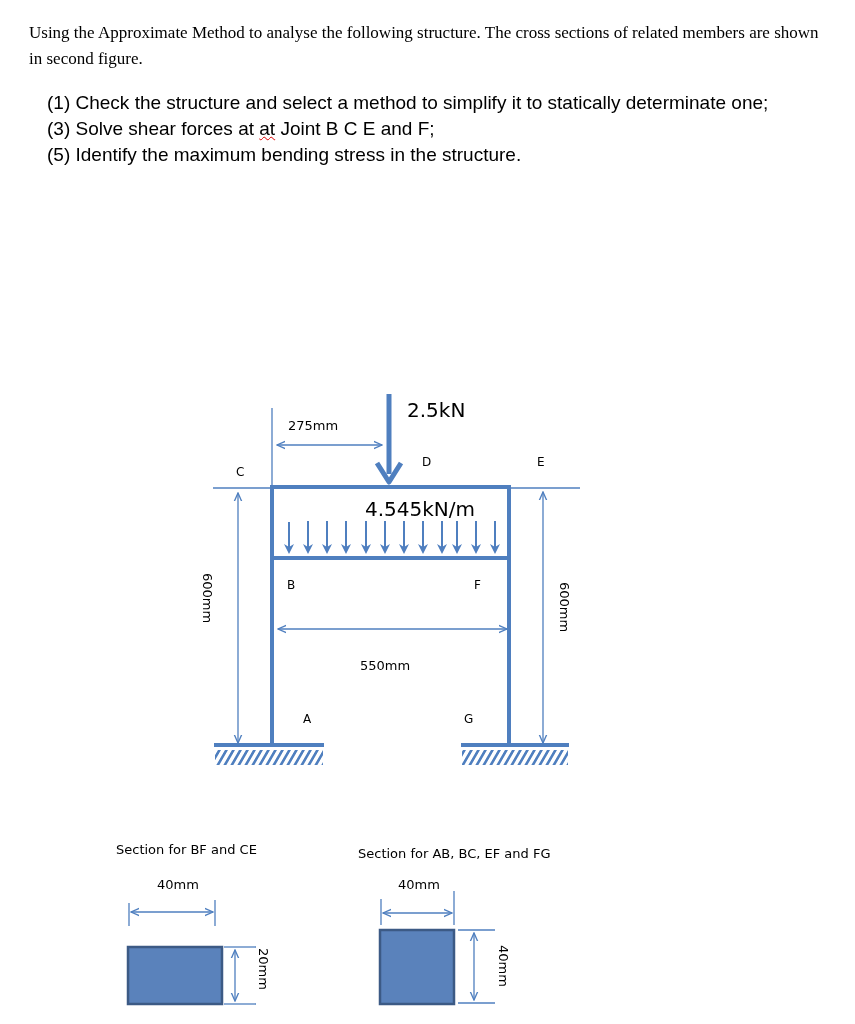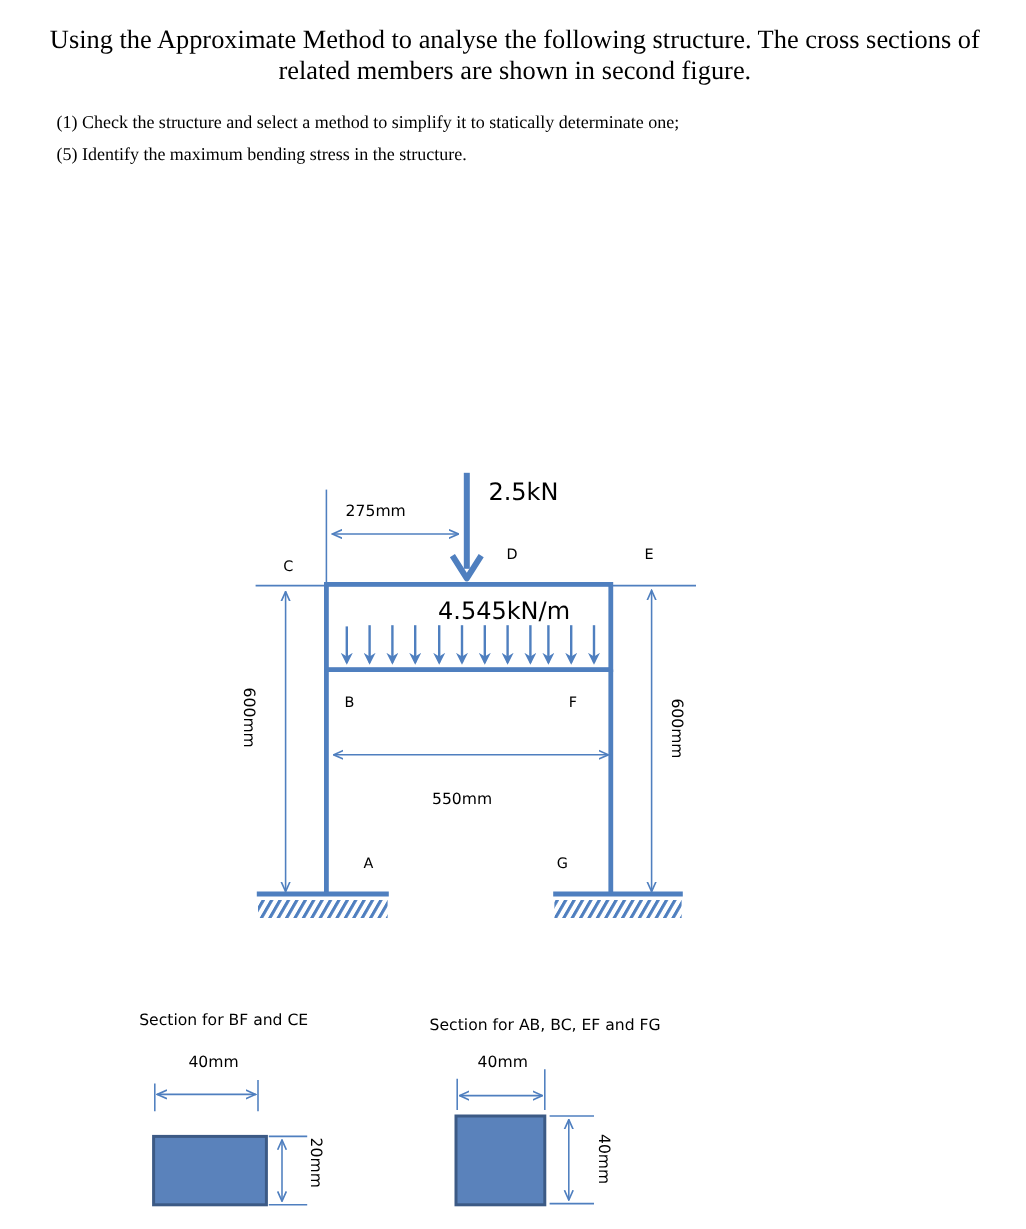--- a/index.html
+++ b/index.html
@@ -1,32 +1,33 @@
 <!DOCTYPE html>
 <html><head>
 <meta charset="utf-8">
 <style>
   html, body { margin:0; padding:0; background:#ffffff; }
   body { width:855px; height:1024px; position:relative; overflow:hidden; }
   .intro { position:absolute; left:29px; top:20px; width:800px;
-    font-family:"Liberation Serif", serif; font-size:22px; line-height:26px; color:#000;text-align:center; }
+    font-family:"Liberation Serif", serif; font-size:17px; line-height:26px; color:#000; }
   .list { position:absolute; left:47px; top:90px; width:790px;
-    font-family:Liberation Serif, serif; font-size:15px; line-height:26px; color:#000; margin:0; padding:0; list-style:none; }
+    font-family:Liberation Sans, sans-serif; font-size:19px; line-height:26px; color:#000; margin:0; padding:0; list-style:none; }
   .list li { padding-left:43px; text-indent:-43px; }
   .squig { text-decoration: underline wavy #d00; text-decoration-thickness:1px; }
   svg { position:absolute; left:0; top:0; }
   .lbl { font-family:"DejaVu Sans", sans-serif; fill:#000; }
 </style>
 </head>
 <body>
 
 <div class="intro">Using the Approximate Method to analyse the following structure. The cross sections of related members are shown in second figure.</div>
 
 <ol class="list">
   <li><span>(1)</span> <span>Check the structure and select a method to simplify it to statically determinate one;</span></li>
+  <li><span>(3)</span> <span>Solve shear forces at </span><span class="squig">at</span><span> Joint B C E and F;</span></li>
   <li><span>(5)</span> <span>Identify the maximum bending stress in the structure.</span></li>
 </ol>
 
 <svg width="855" height="1024" viewBox="0 0 855 1024">
   <defs>
     <marker id="ah" viewBox="0 0 10 10" refX="9" refY="5" markerWidth="7" markerHeight="7" orient="auto-start-reverse">
       <path d="M0,1 L9,5 L0,9" fill="none" stroke="#4f7fbf" stroke-width="1.5"></path>
     </marker>
     <marker id="ahs" viewBox="0 0 10 10" refX="8" refY="5" markerWidth="5" markerHeight="5" orient="auto">
       <path d="M0,0 L10,5 L0,10 L3,5 z" fill="#4f7fbf"></path>

